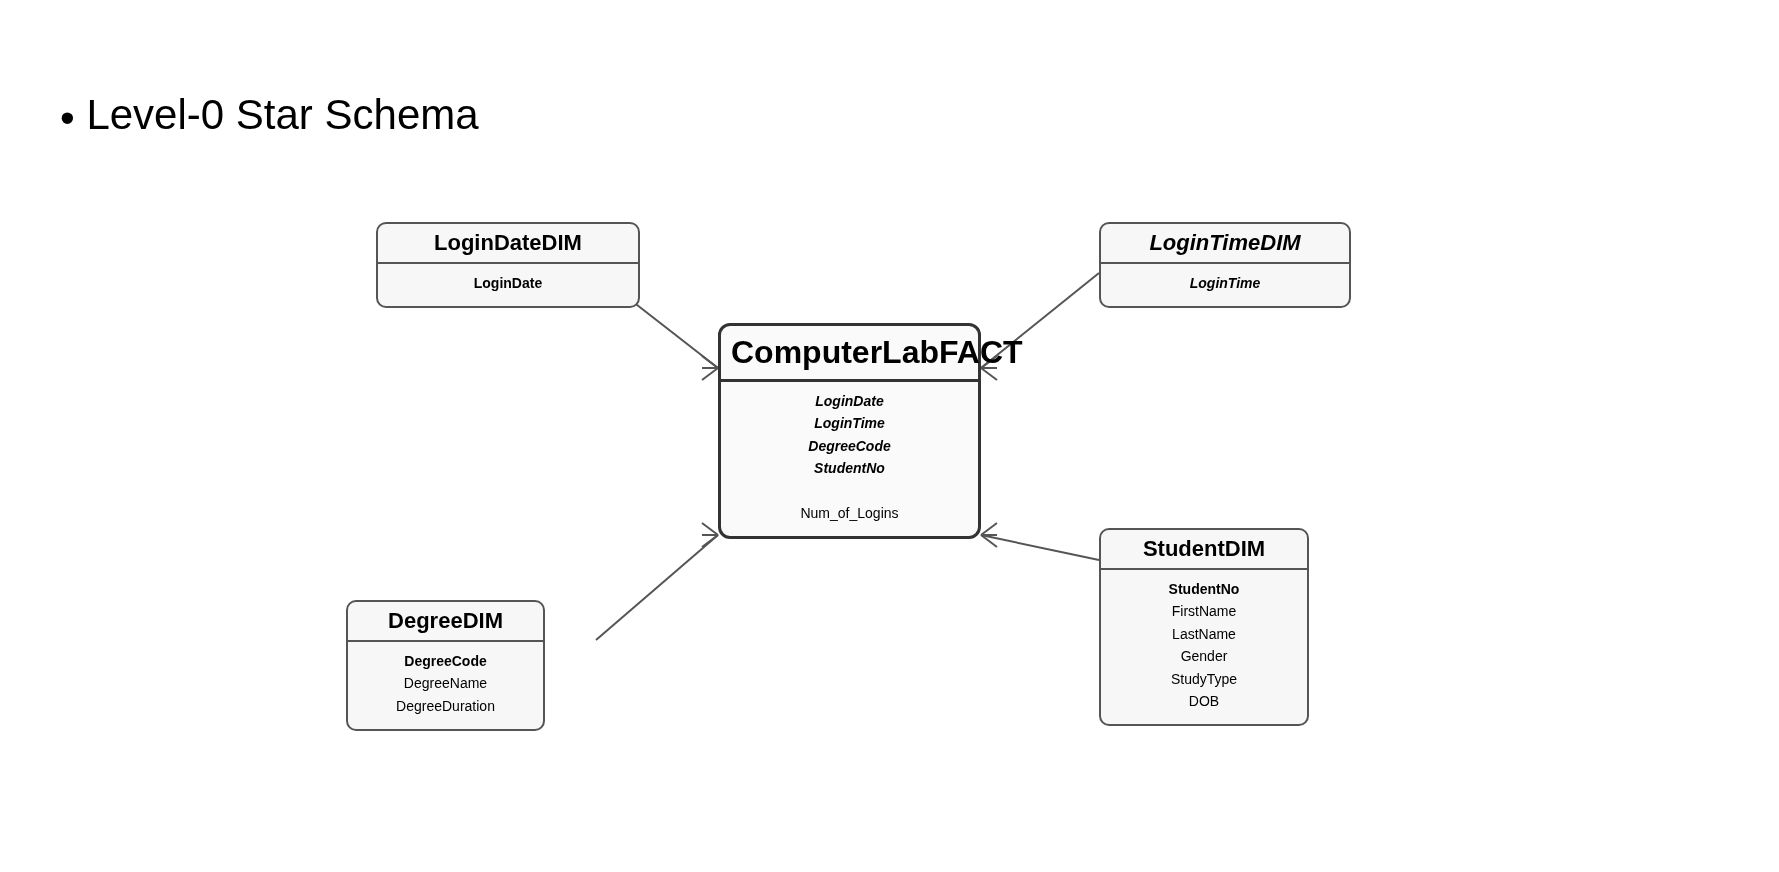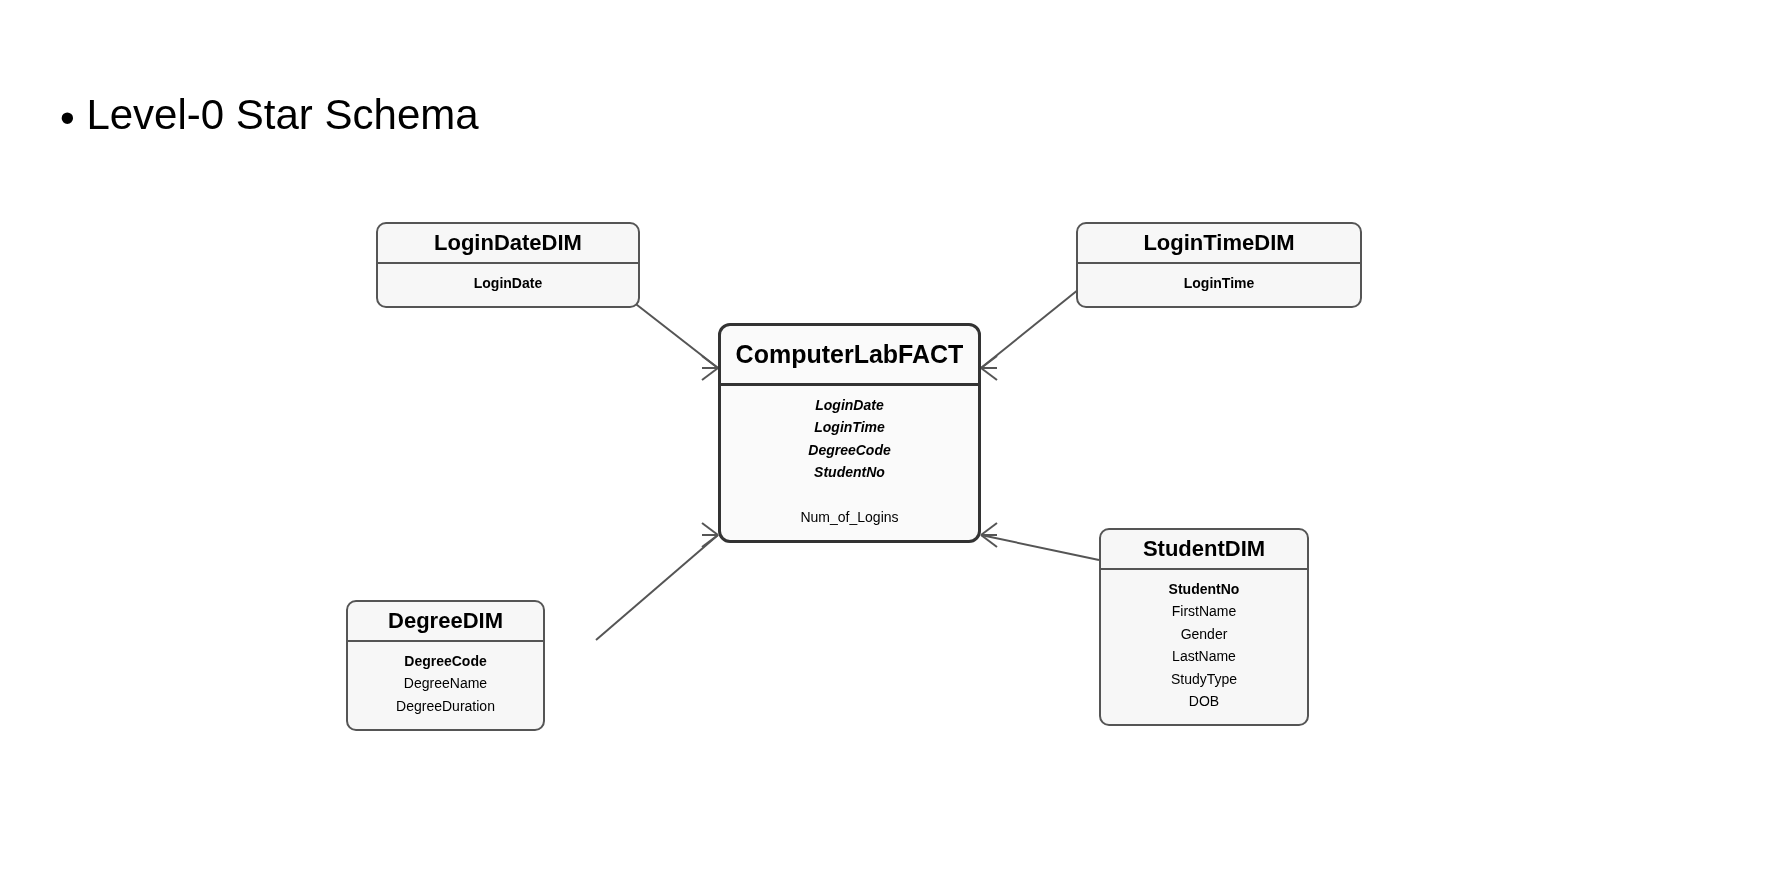--- a/index.html
+++ b/index.html
@@ -35,22 +35,22 @@
     background: #fafafa;
   }
   .entity-header {
     font-weight: bold;
     font-size: 22px;
     padding: 6px 10px 6px 10px;
     border-bottom: 2px solid #555;
   }
   .entity.fact .entity-header {
     border-bottom: 3px solid #333;
-    font-size: 25px;
-    padding: 14px 10px;
+    font-size: 32px;
+    padding: 8px 10px;
   }
   .entity-body {
     padding: 8px 14px 12px 14px;
     font-size: 14px;
     line-height: 1.6;
   }
   .attr { display: block; }
   .bold { font-weight: bold; }
   .italic { font-style: italic; }
   svg.connectors {
@@ -105,43 +105,43 @@
   </g>
 </svg>
 
 <div class="entity" style="left:346px; top:222px; width:264px;margin-left:30px;">
   <div class="entity-header">LoginDateDIM</div>
   <div class="entity-body">
     <span class="attr bold">LoginDate</span>
   </div>
 </div>
 
-<div class="entity" style="left:1076px; top:222px; width:286px;">
+<div class="entity" style="left:1099px; top:222px; width:252px;font-style:italic;">
   <div class="entity-header">LoginTimeDIM</div>
   <div class="entity-body">
     <span class="attr bold">LoginTime</span>
   </div>
 </div>
 
 <div class="entity" style="left:346px; top:600px; width:199px;">
   <div class="entity-header">DegreeDIM</div>
   <div class="entity-body">
     <span class="attr bold">DegreeCode</span>
     <span class="attr">DegreeName</span>
     <span class="attr">DegreeDuration</span>
   </div>
 </div>
 
 <div class="entity" style="left:1099px; top:528px; width:210px;">
   <div class="entity-header">StudentDIM</div>
   <div class="entity-body">
     <span class="attr bold">StudentNo</span>
     <span class="attr">FirstName</span>
+    <span class="attr">LastName</span>
     <span class="attr">Gender</span>
-    <span class="attr">LastName</span>
     <span class="attr">StudyType</span>
     <span class="attr">DOB</span>
   </div>
 </div>
 
 <div class="entity fact" style="left:718px; top:323px; width:263px;">
   <div class="entity-header">ComputerLabFACT</div>
   <div class="entity-body">
     <span class="attr bold italic">LoginDate</span>
     <span class="attr bold italic">LoginTime</span>

